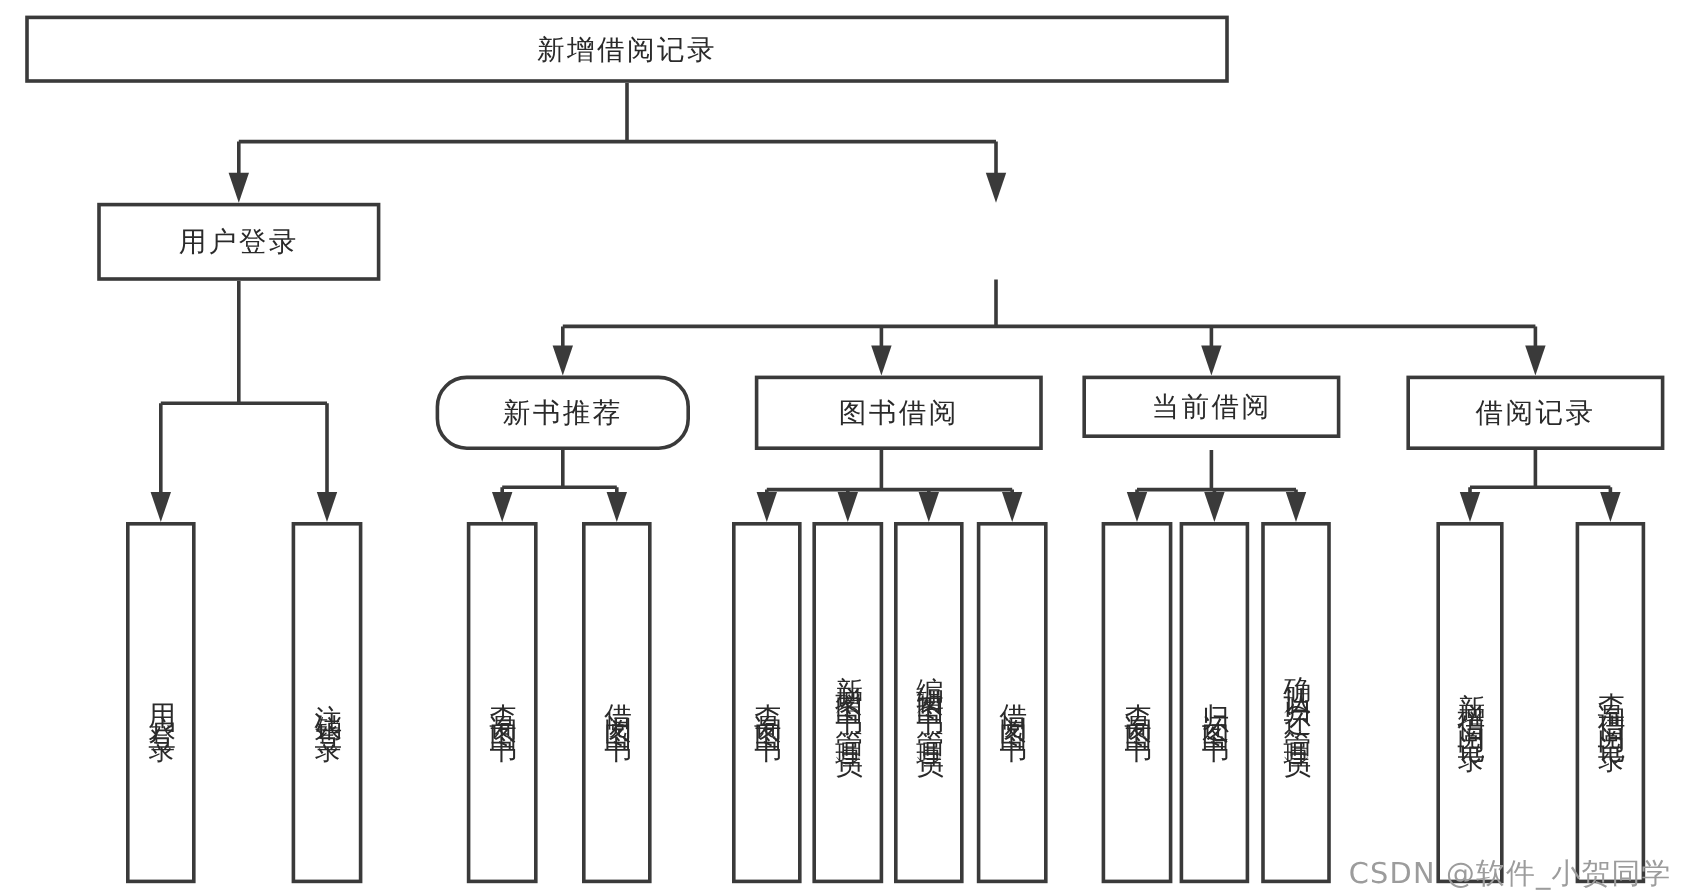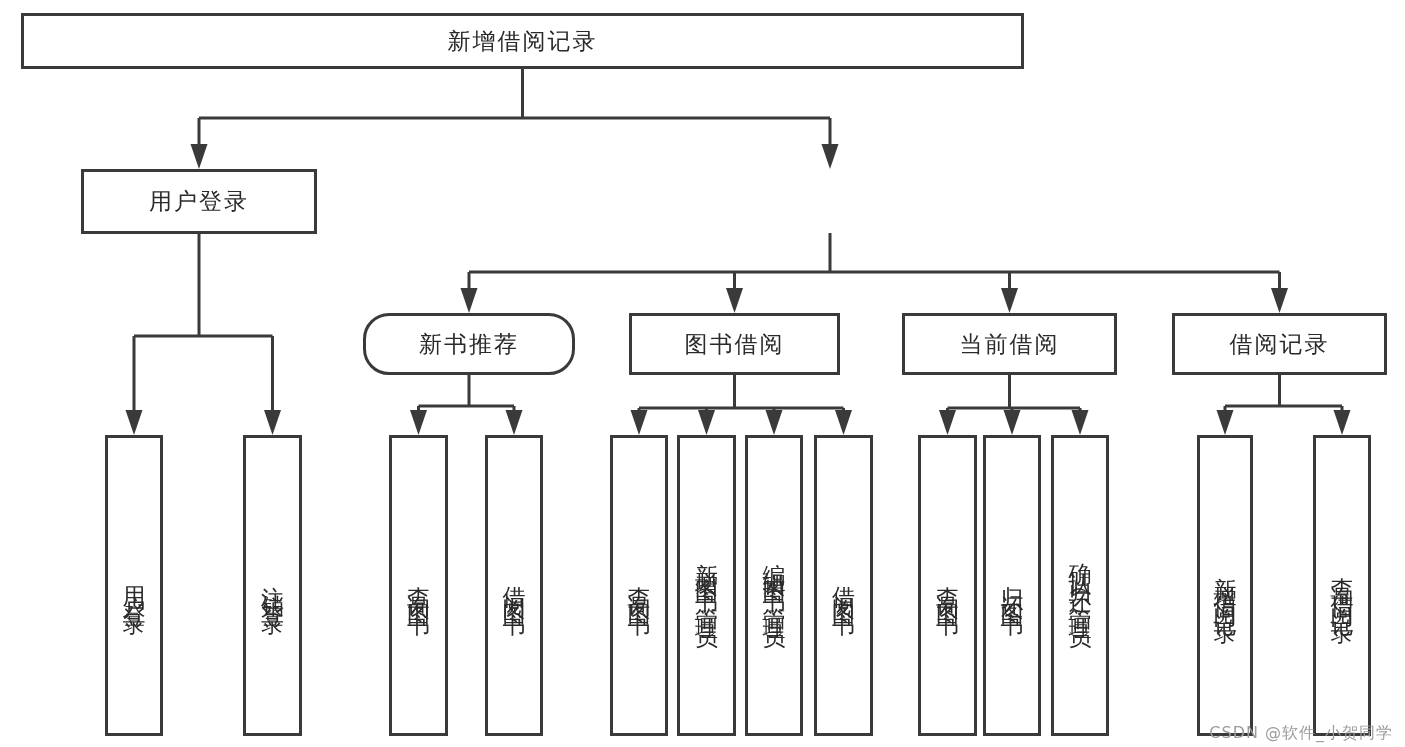--- a/index.html
+++ b/index.html
@@ -26,21 +26,21 @@
   }
   .vbox{
     writing-mode:vertical-rl;
     text-orientation:mixed;
     letter-spacing:9px;
     line-height:1;
   }
   #watermark{
     position:absolute;
     right:12px;bottom:3px;
-    font-size:16px;
+    font-size:24px;
     letter-spacing:1px;
     color:var(--watermark,#9c9c9c);
     z-index:3;
     white-space:nowrap;
   }
 </style>
 </head>
 <body>
 
 <div id="stage">
@@ -79,22 +79,22 @@
     <path d="M1279.5 375 V406 M1225 406 H1342 M1225 406 V412 M1342 406 V412"></path>
     <polygon points="1216.5,410 1233.5,410 1225,435"></polygon>
     <polygon points="1333.5,410 1350.5,410 1342,435"></polygon>
   </svg>
 
   <div class="node" style="left:21px;top:13px;width:1003px;height:56px;">新增借阅记录</div>
 
   <div class="node" style="left:81px;top:169px;width:236px;height:65px;">用户登录</div>
 
   <div class="node" style="left:363px;top:313px;width:212px;height:62px;border-radius:26px;">新书推荐</div>
-  <div class="node" style="left:629px;top:313px;width:211px;height:62px;">图书借阅</div>
-  <div class="node" style="left:902px;top:313px;width:215px;height:62px;">当前借阅</div>
+  <div class="node" style="left:629px;top:313px;width:240px;height:62px;">图书借阅</div>
+  <div class="node" style="left:902px;top:313px;width:215px;height:52px;">当前借阅</div>
   <div class="node" style="left:1172px;top:313px;width:215px;height:62px;">借阅记录</div>
 
   <div class="node vbox" style="left:105px;top:435px;width:58px;height:301px;">用户登录</div>
   <div class="node vbox" style="left:243px;top:435px;width:59px;height:301px;">注销登录</div>
 
   <div class="node vbox" style="left:389px;top:435px;width:59px;height:301px;">查询图书</div>
   <div class="node vbox" style="left:485px;top:435px;width:58px;height:301px;">借阅图书</div>
 
   <div class="node vbox" style="left:610px;top:435px;width:58px;height:301px;">查询图书</div>
   <div class="node vbox" style="left:677px;top:435px;width:59px;height:301px;">新增图书（管理员）</div>

